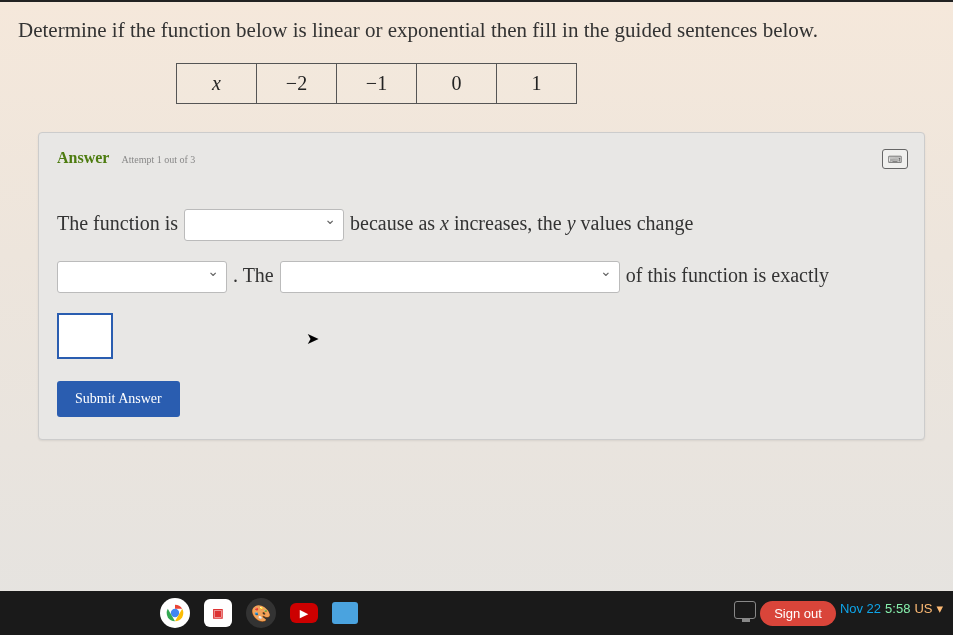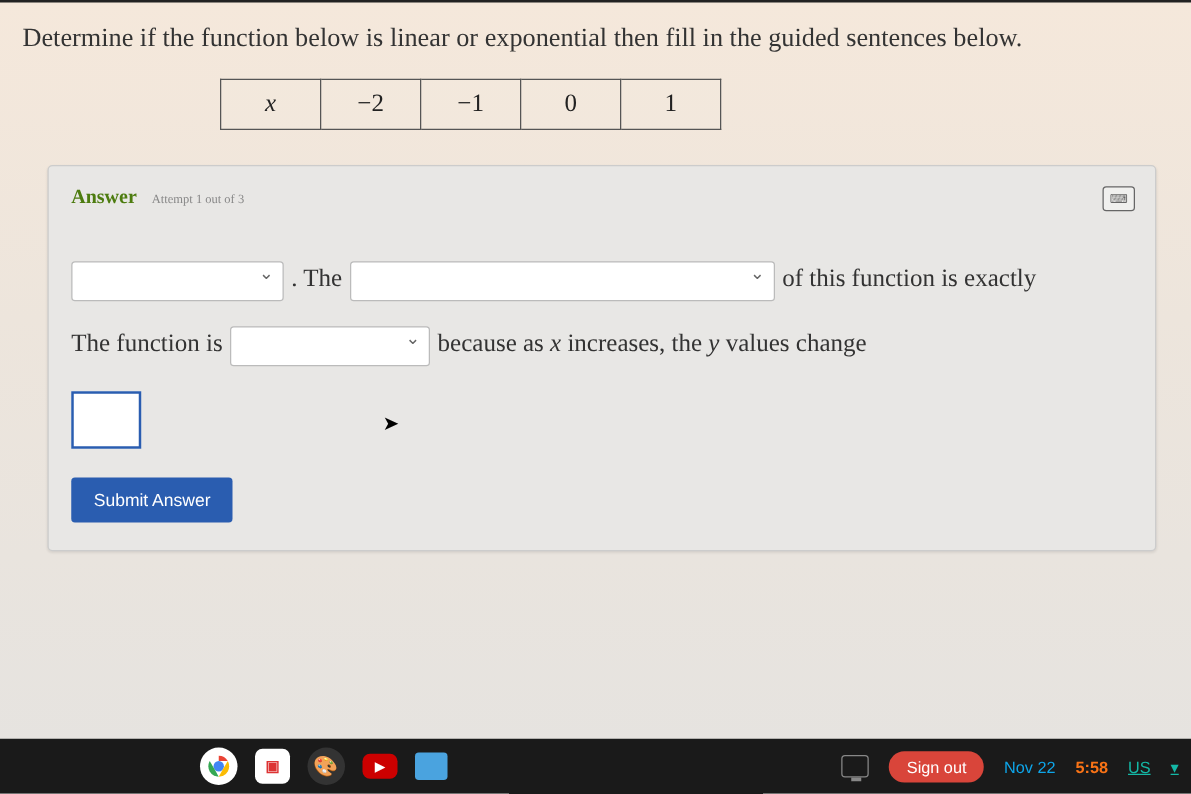--- a/index.html
+++ b/index.html
@@ -116,21 +116,21 @@
     margin-top: 10px;
   }
   .submit-btn {
     margin-top: 22px;
     background: #2a5db0;
     color: #fff;
     border: none;
     border-radius: 3px;
     padding: 10px 18px;
     font-size: 14px;
-    font-family: Liberation Sans, sans-serif;
+    font-family: Liberation Serif, serif;
     cursor: pointer;
   }
   .ital { font-style: italic; }
   .cursor-arrow {
     position: absolute;
     left: 306px;
     top: 329px;
     font-size: 16px;
     color: #000;
     transform: rotate(0deg);
@@ -157,32 +157,32 @@
     width: 30px; height: 30px; border-radius: 50%;
     display: flex; align-items: center; justify-content: center;
     font-size: 16px;
   }
   .chrome-icon { background: #fff; }
   .chrome-svg { width:20px; height:20px; }
   .red-app { background: #fff; border-radius:6px; color:#d33; font-size:12px; font-weight:bold; display:flex;align-items:center;justify-content:center;width:28px;height:28px;}
   .paint-icon { background:#333; }
   .yt-icon { background:#cc0000; border-radius:6px; width:28px;height:20px;color:#fff;display:flex;align-items:center;justify-content:center;font-size:11px;}
   .folder-icon { width:26px;height:22px;background:#4aa3df;border-radius:3px; }
-  .taskbar .right { margin-left:auto; display:flex; align-items:center; gap:16px; color:#ccc; font-size:13px;}
+  .taskbar .right { margin-left:auto; display:flex; align-items:flex-start; gap:4px; color:#ccc; font-size:13px;}
   .screen-share {
     width:22px;height:18px;border:1.5px solid #888;border-radius:3px;position:relative;
   }
   .screen-share::after{content:"";position:absolute;bottom:-4px;left:7px;width:8px;height:3px;background:#888;}
   .signout-btn {
     background:#d9453a;color:#fff;border:none;border-radius:14px;
     padding:5px 14px;font-size:13px;cursor:pointer;
   }
   .tb-date { color:#0ea5e9; }
-  .tb-clock { color:#f97316;font-weight:bold; }
-  .wifi { color:#14b8a6; font-size:13px;text-decoration:underline; }
+  .tb-clock { color:#86efac; }
+  .wifi { color:#fdba74; font-size:13px; }
   .bezel-top {
     position:absolute; top:0; left:0; right:0; height:2px; background:#222; z-index:90;
   }
 </style>
 </head>
 <body>
 
 <div class="bezel-top"></div>
 
 <div class="content">
@@ -204,37 +204,37 @@
 
   <div class="answer-panel">
     <div class="keyboard-icon">⌨</div>
     <div class="answer-header">
       <span class="ans-label">Answer</span>
       <span class="attempt">Attempt 1 out of 3</span>
     </div>
 
     <div class="sentence-area">
       <div class="sentence-row">
+        <span>The function is</span>
+        <span class="dd-wrap">
+          <select class="dd w1"><option></option></select>
+        </span>
+        <span>
+          <span>because as </span><span class="ital">x</span><span> increases, the </span><span class="ital">y</span><span> values change</span>
+        </span>
+      </div>
+      <div class="sentence-row">
         <span class="dd-wrap">
           <select class="dd w2"><option></option></select>
         </span>
         <span>. The</span>
         <span class="dd-wrap">
           <select class="dd w3"><option></option></select>
         </span>
         <span>of this function is exactly</span>
-      </div>
-      <div class="sentence-row">
-        <span>The function is</span>
-        <span class="dd-wrap">
-          <select class="dd w1"><option></option></select>
-        </span>
-        <span>
-          <span>because as </span><span class="ital">x</span><span> increases, the </span><span class="ital">y</span><span> values change</span>
-        </span>
       </div>
       <div>
         <input class="num-input" type="text" value="" style="">
       </div>
     </div>
 
     <button class="submit-btn">Submit Answer</button>
   </div>
 </div>
 

